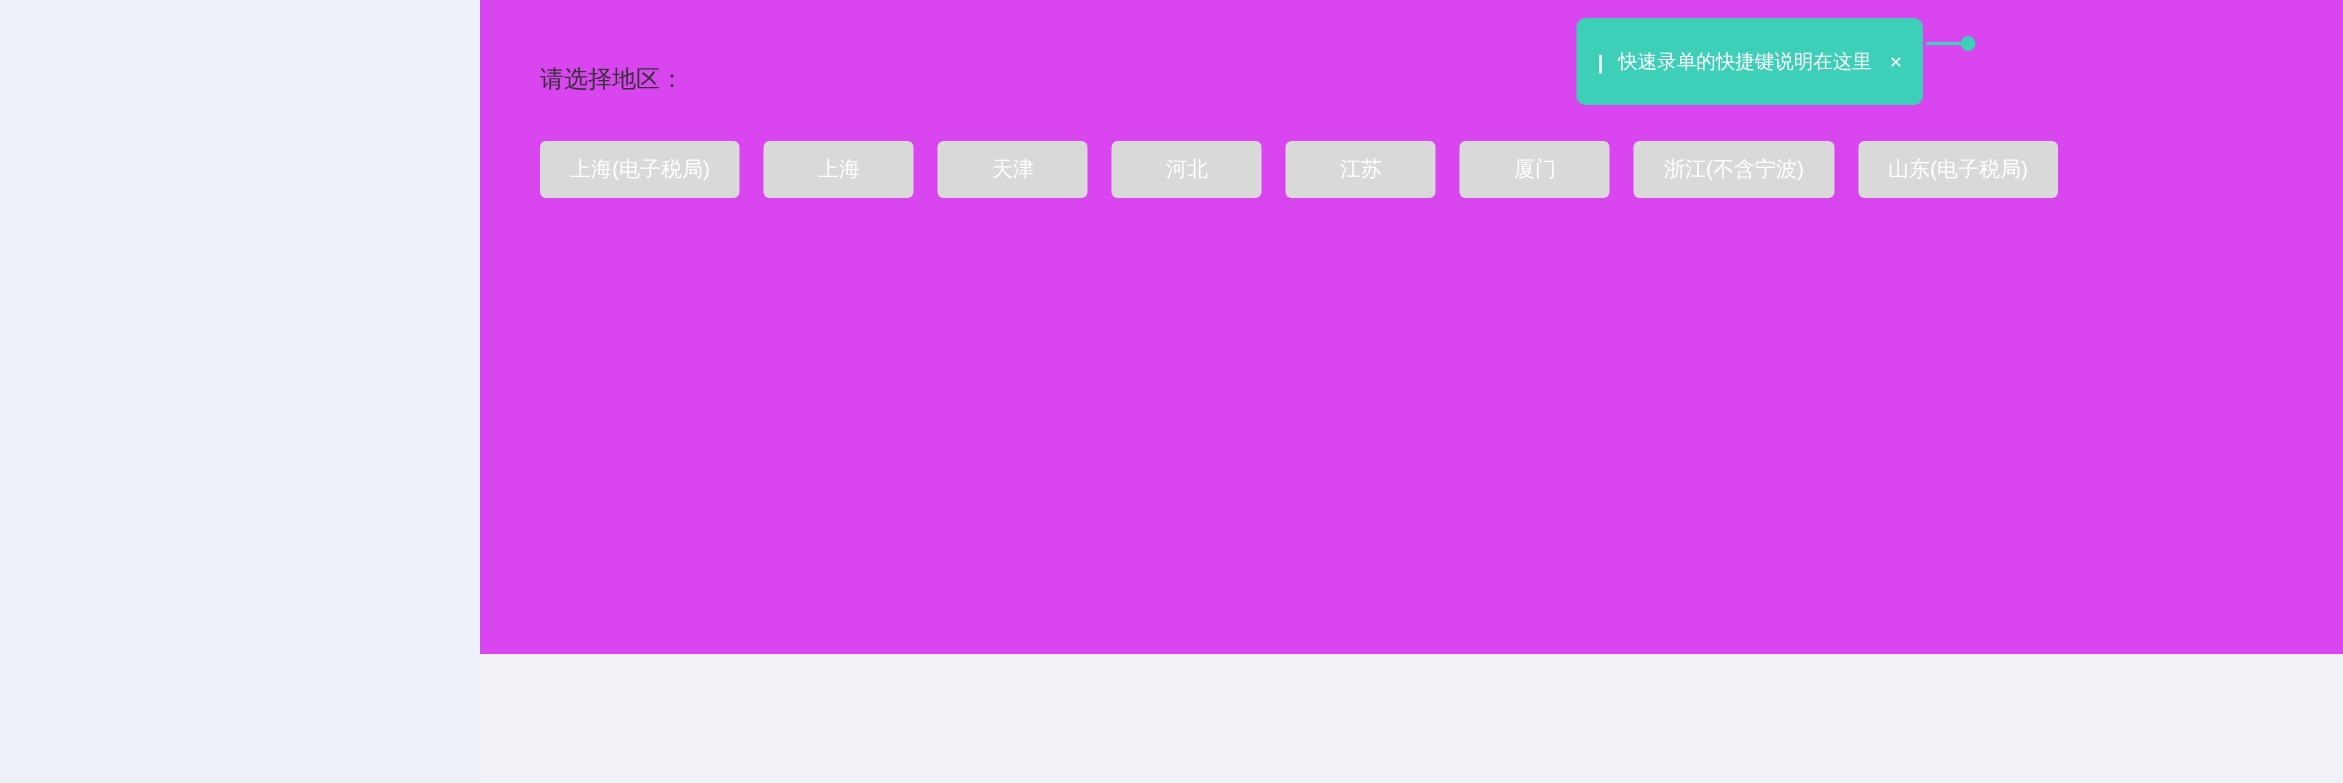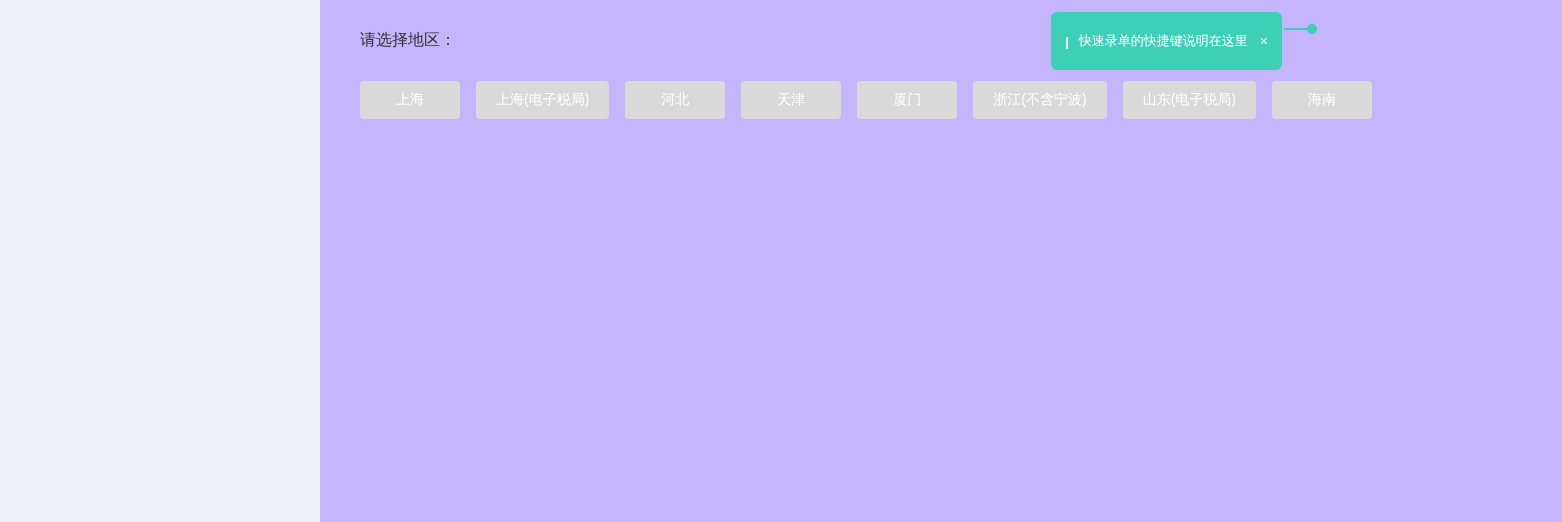--- a/index.html
+++ b/index.html
@@ -24,23 +24,23 @@
       width: 320px;
       height: 522px;
       background: #eef0f7;
     }
 
     .main-content {
       position: absolute;
       left: 320px;
       top: 0;
       width: 1242px;
-      height: 522px;
-      background: #c4b5fd;
-      padding: 30px 40px;
+      height: 436px;
+      background: #d946ef;
+      padding: 43px 40px;
     }
 
     .page-title {
       font-size: 16px;
       color: #333;
       margin-bottom: 30px;
       font-weight: normal;
     }
 
     .region-buttons {
@@ -113,28 +113,28 @@
     }
   </style>
 </head>
 <body>
 
 <div class="sidebar"></div>
 
 <div class="main-content">
   <div class="page-title">请选择地区：</div>
   <div class="region-buttons">
-  <button class="region-btn">上海</button>
-      <button class="region-btn">上海(电子税局)</button>
+  <button class="region-btn">上海(电子税局)</button>
+      <button class="region-btn">上海</button>
+      <button class="region-btn">天津</button>
       <button class="region-btn">河北</button>
-      <button class="region-btn">天津</button>
+      <button class="region-btn">江苏</button>
       <button class="region-btn">厦门</button>
       <button class="region-btn">浙江(不含宁波)</button>
       <button class="region-btn">山东(电子税局)</button>
-      <button class="region-btn">海南</button>
     </div>
 </div>
 
 <div class="tooltip-badge">
   <span>快速录单的快捷键说明在这里</span>
   <span class="tooltip-close">×</span>
 </div>
 <div class="tooltip-line"></div>
 <div class="tooltip-dot"></div>
 

